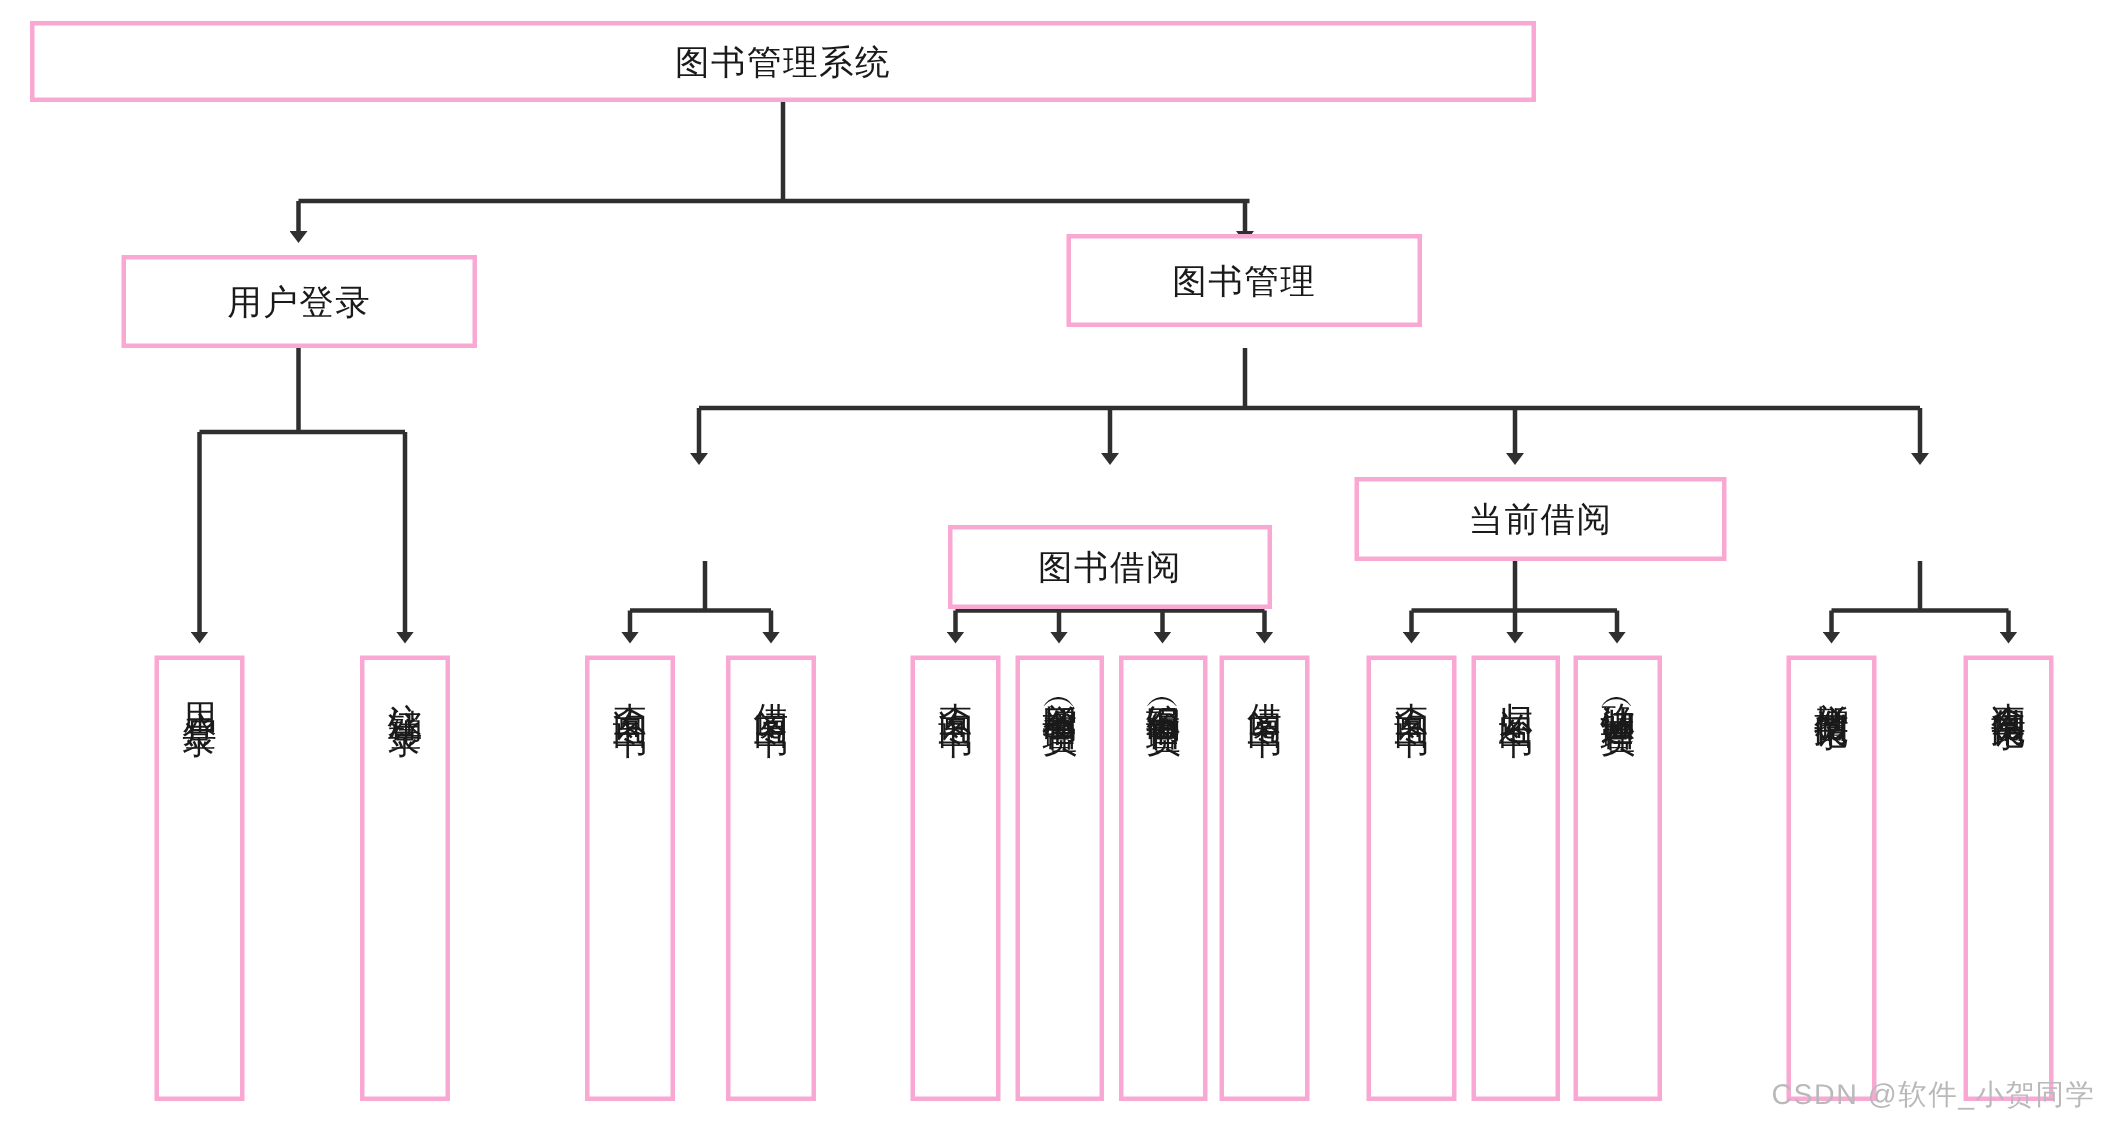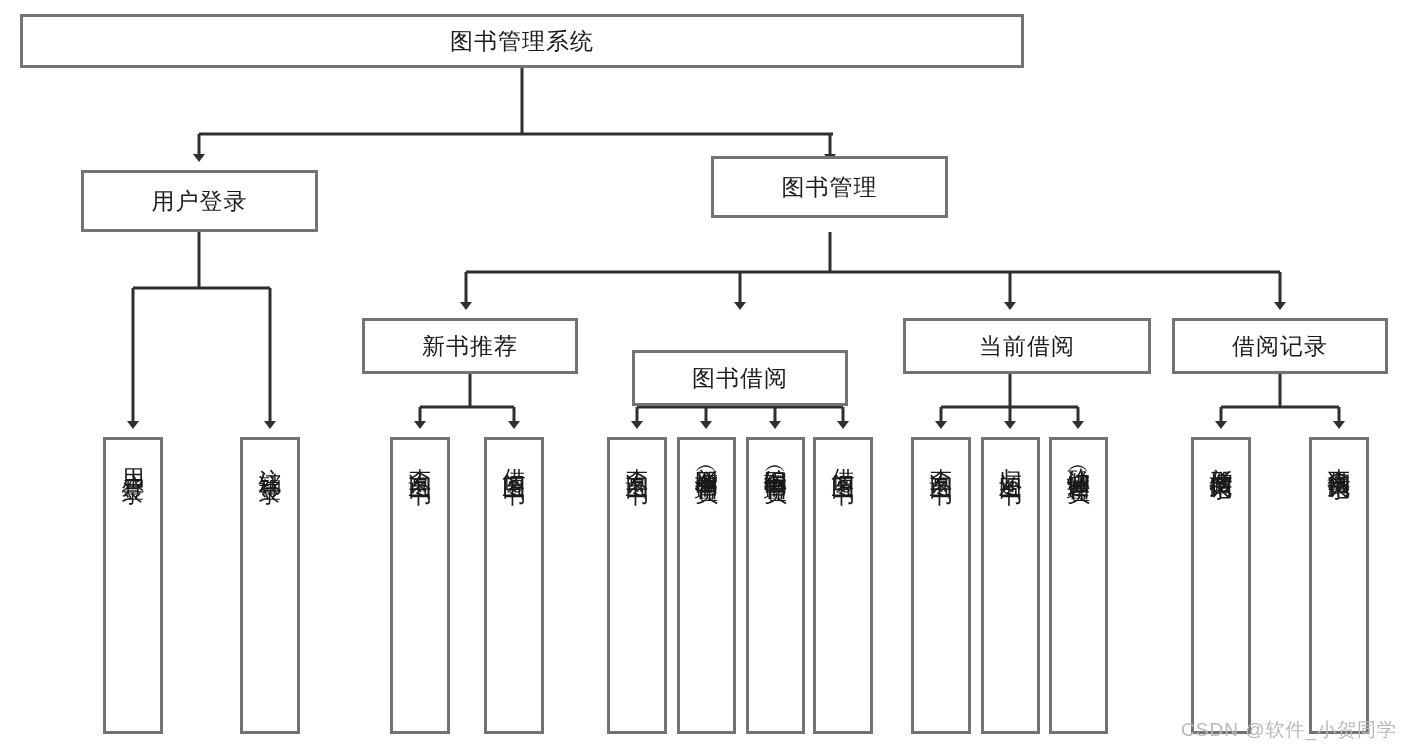--- a/index.html
+++ b/index.html
@@ -10,21 +10,21 @@
     font-family:"Liberation Sans","DejaVu Sans",sans-serif;
     overflow:hidden;
   }
   #diagram{position:relative;width:1405px;height:747px;}
   svg#wires{position:absolute;left:0;top:0;width:1405px;height:747px;}
 
   .node{
     position:absolute;
     box-sizing:border-box;
     background:#ffffff;
-    border:3px solid #737373;
+    border:3px solid #f9a8d4;
     display:flex;
     align-items:center;
     justify-content:center;
     color:#1a1a1a;
   }
   .node .lbl{
     font-size:23px;
     letter-spacing:1px;
     line-height:1.15;
     white-space:nowrap;
@@ -122,31 +122,25 @@
     <span class="lbl">图书管理系统</span>
   </div>
 
   <div class="node h" style="left:81px;top:170px;width:237px;height:62px;">
     <span class="lbl">用户登录</span>
   </div>
   <div class="node h" style="left:711px;top:156px;width:237px;height:62px;">
     <span class="lbl">图书管理</span>
   </div>
 
-  <div class="node h" style="left:362px;top:318px;width:216px;height:56px;">
-    <span class="lbl">新书推荐</span>
-  </div>
   <div class="node h" style="left:632px;top:318px;width:216px;height:56px;margin-top:32px;">
     <span class="lbl">图书借阅</span>
   </div>
   <div class="node h" style="left:903px;top:318px;width:248px;height:56px;">
     <span class="lbl">当前借阅</span>
-  </div>
-  <div class="node h" style="left:1172px;top:318px;width:216px;height:56px;">
-    <span class="lbl">借阅记录</span>
   </div>
 
   <div class="node leaf" style="left:103px;top:437px;width:60px;height:297px;">
     <span class="lbl">用户登录</span>
   </div>
   <div class="node leaf" style="left:240px;top:437px;width:60px;height:297px;">
     <span class="lbl">注销登录</span>
   </div>
 
   <div class="node leaf" style="left:390px;top:437px;width:60px;height:297px;">

